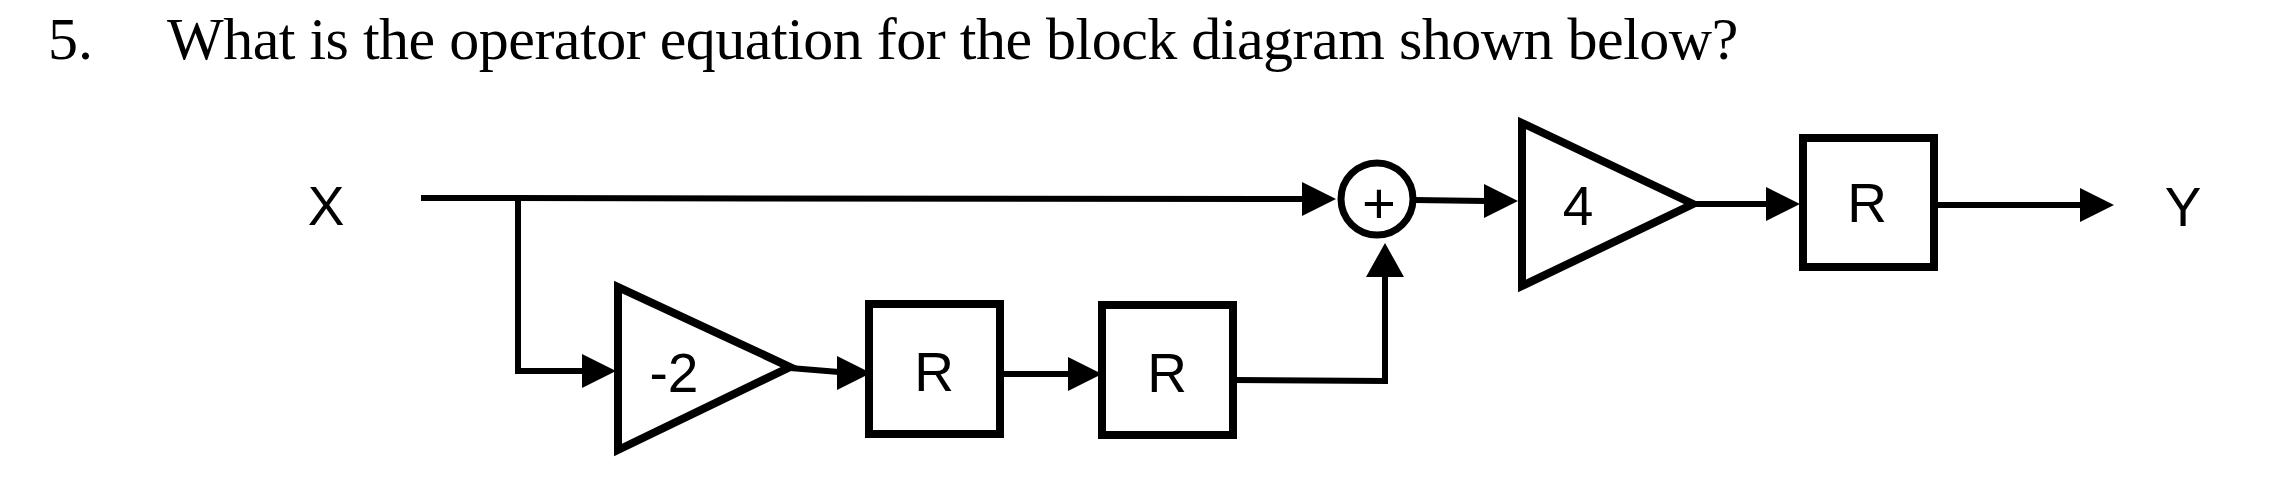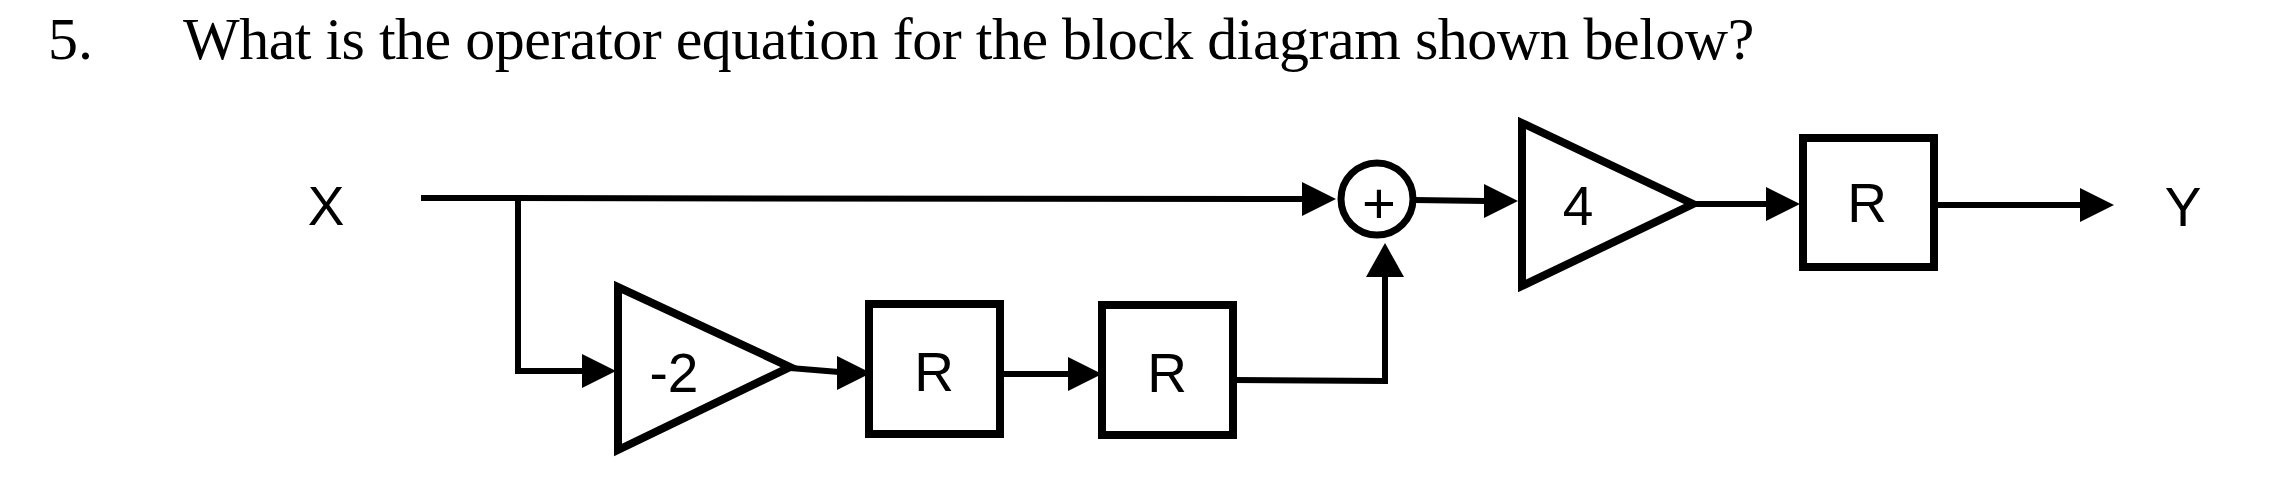--- a/index.html
+++ b/index.html
@@ -28,21 +28,21 @@
     line-height: 1.1;
     white-space: nowrap;
   }
   .q-number {
     position: absolute;
     left: 48px;
     top: 0;
   }
   .q-text {
     position: absolute;
-    left: 183px;
+    left: 167px;
     top: 0;
     letter-spacing: -0.5px;
   }
   .diagram-layer {
     position: absolute;
     left: 0;
     top: 0;
     width: 2278px;
     height: 496px;
   }

